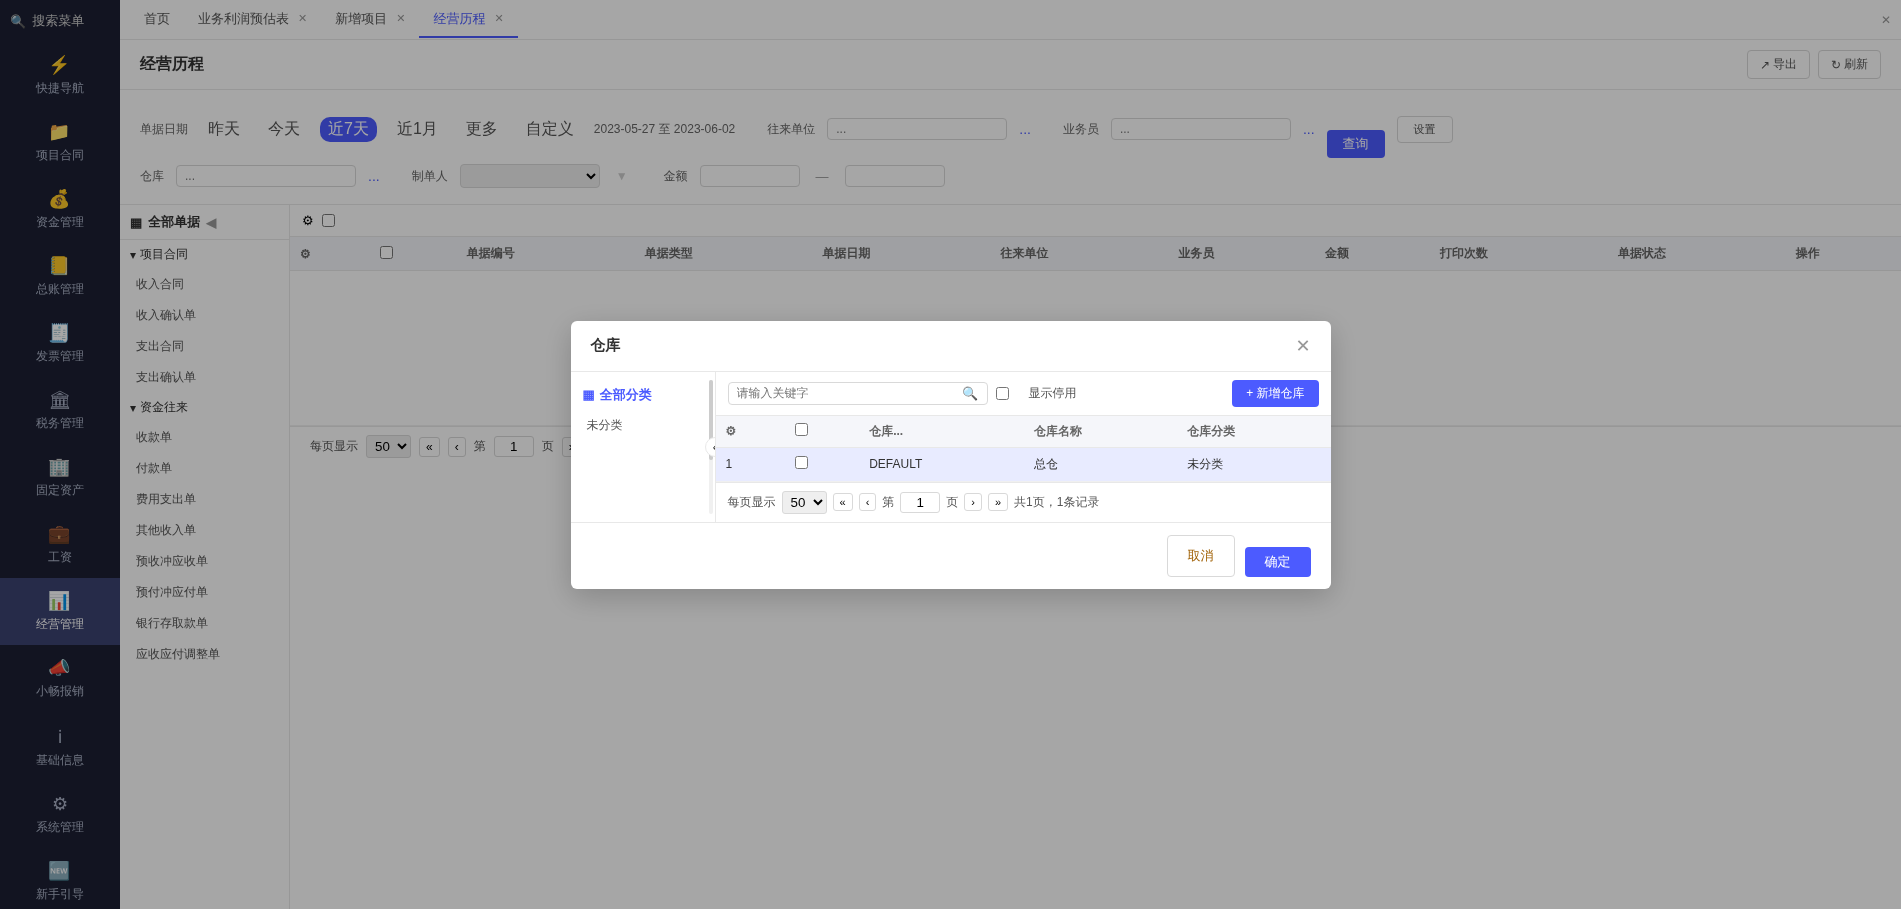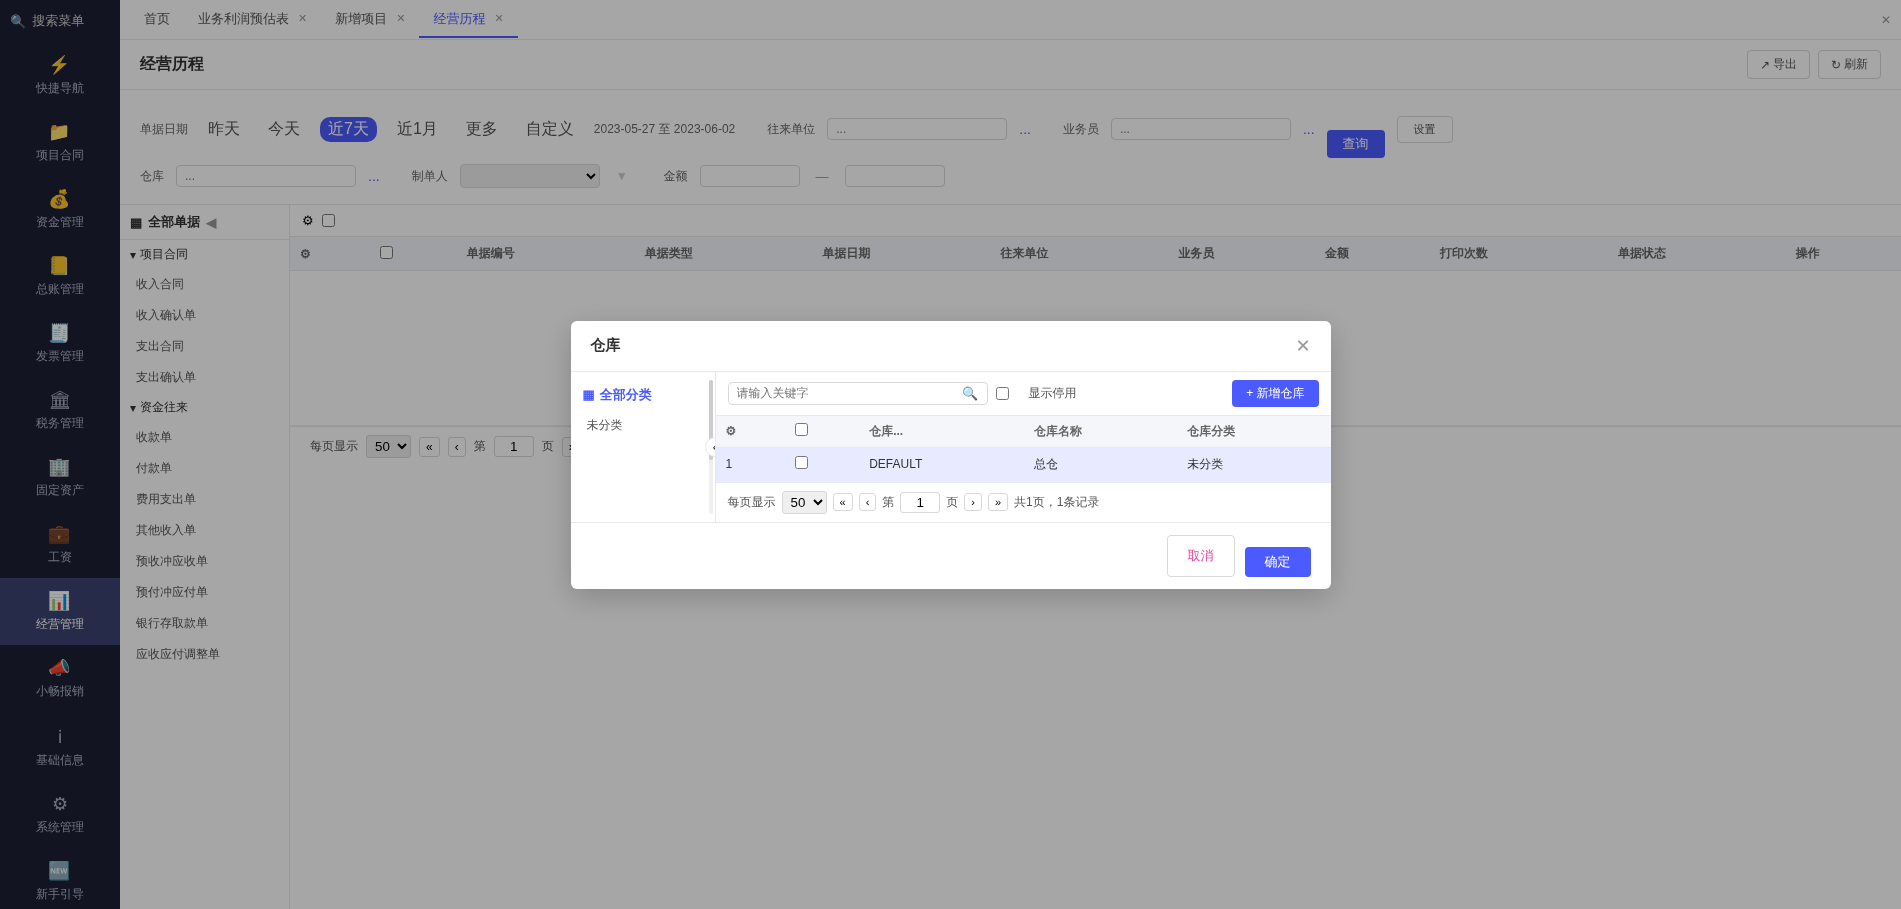--- a/index.html
+++ b/index.html
@@ -111,21 +111,21 @@
     .modal-table td { padding: 8px 10px; border-bottom: 1px solid #f0f0f0; color: #333; }
     .modal-table tr.selected td { background: #e8ebff; }
     .modal-table-wrap { flex: 1; overflow-y: auto; }
 
     .modal-pagination { padding: 8px 12px; display: flex; align-items: center; gap: 6px; border-top: 1px solid #e8e8e8; font-size: 12px; color: #555; }
     .modal-pagination select { border: 1px solid #d9d9d9; border-radius: 3px; padding: 2px 4px; }
     .modal-pagination input { width: 40px; border: 1px solid #d9d9d9; border-radius: 3px; padding: 2px 5px; text-align: center; }
     .modal-pagination .pg-btn { padding: 2px 6px; border: 1px solid #d9d9d9; border-radius: 3px; cursor: pointer; background: #fff; font-size: 11px; }
 
     .modal-footer { padding: 12px 20px; border-top: 1px solid #e8e8e8; display: flex; justify-content: flex-end; gap: 10px; }
-    .btn-cancel { padding: 6px 20px; border: 1px solid #d9d9d9; border-radius: 4px; background: #fff; cursor: pointer; font-size: 13px; color: #ec4899; }
+    .btn-cancel { padding: 6px 20px; border: 1px solid #d9d9d9; border-radius: 4px; background: #fff; cursor: pointer; font-size: 13px; color: #a16207; }
     .btn-confirm { padding: 6px 20px; border: none; border-radius: 4px; background: #4c5bff; color: #fff; cursor: pointer; font-size: 13px; margin-top: 12px; }
     .scrollbar-track { position: absolute; right: 2px; top: 8px; bottom: 8px; width: 4px; background: #f0f0f0; border-radius: 2px; }
     .scrollbar-thumb { width: 4px; height: 60%; background: #ccc; border-radius: 2px; margin: 0 auto; }
   </style>
 </head>
 <body>
 
 <div class="sidebar">
   <div class="sidebar-search">
     <span>🔍</span>

